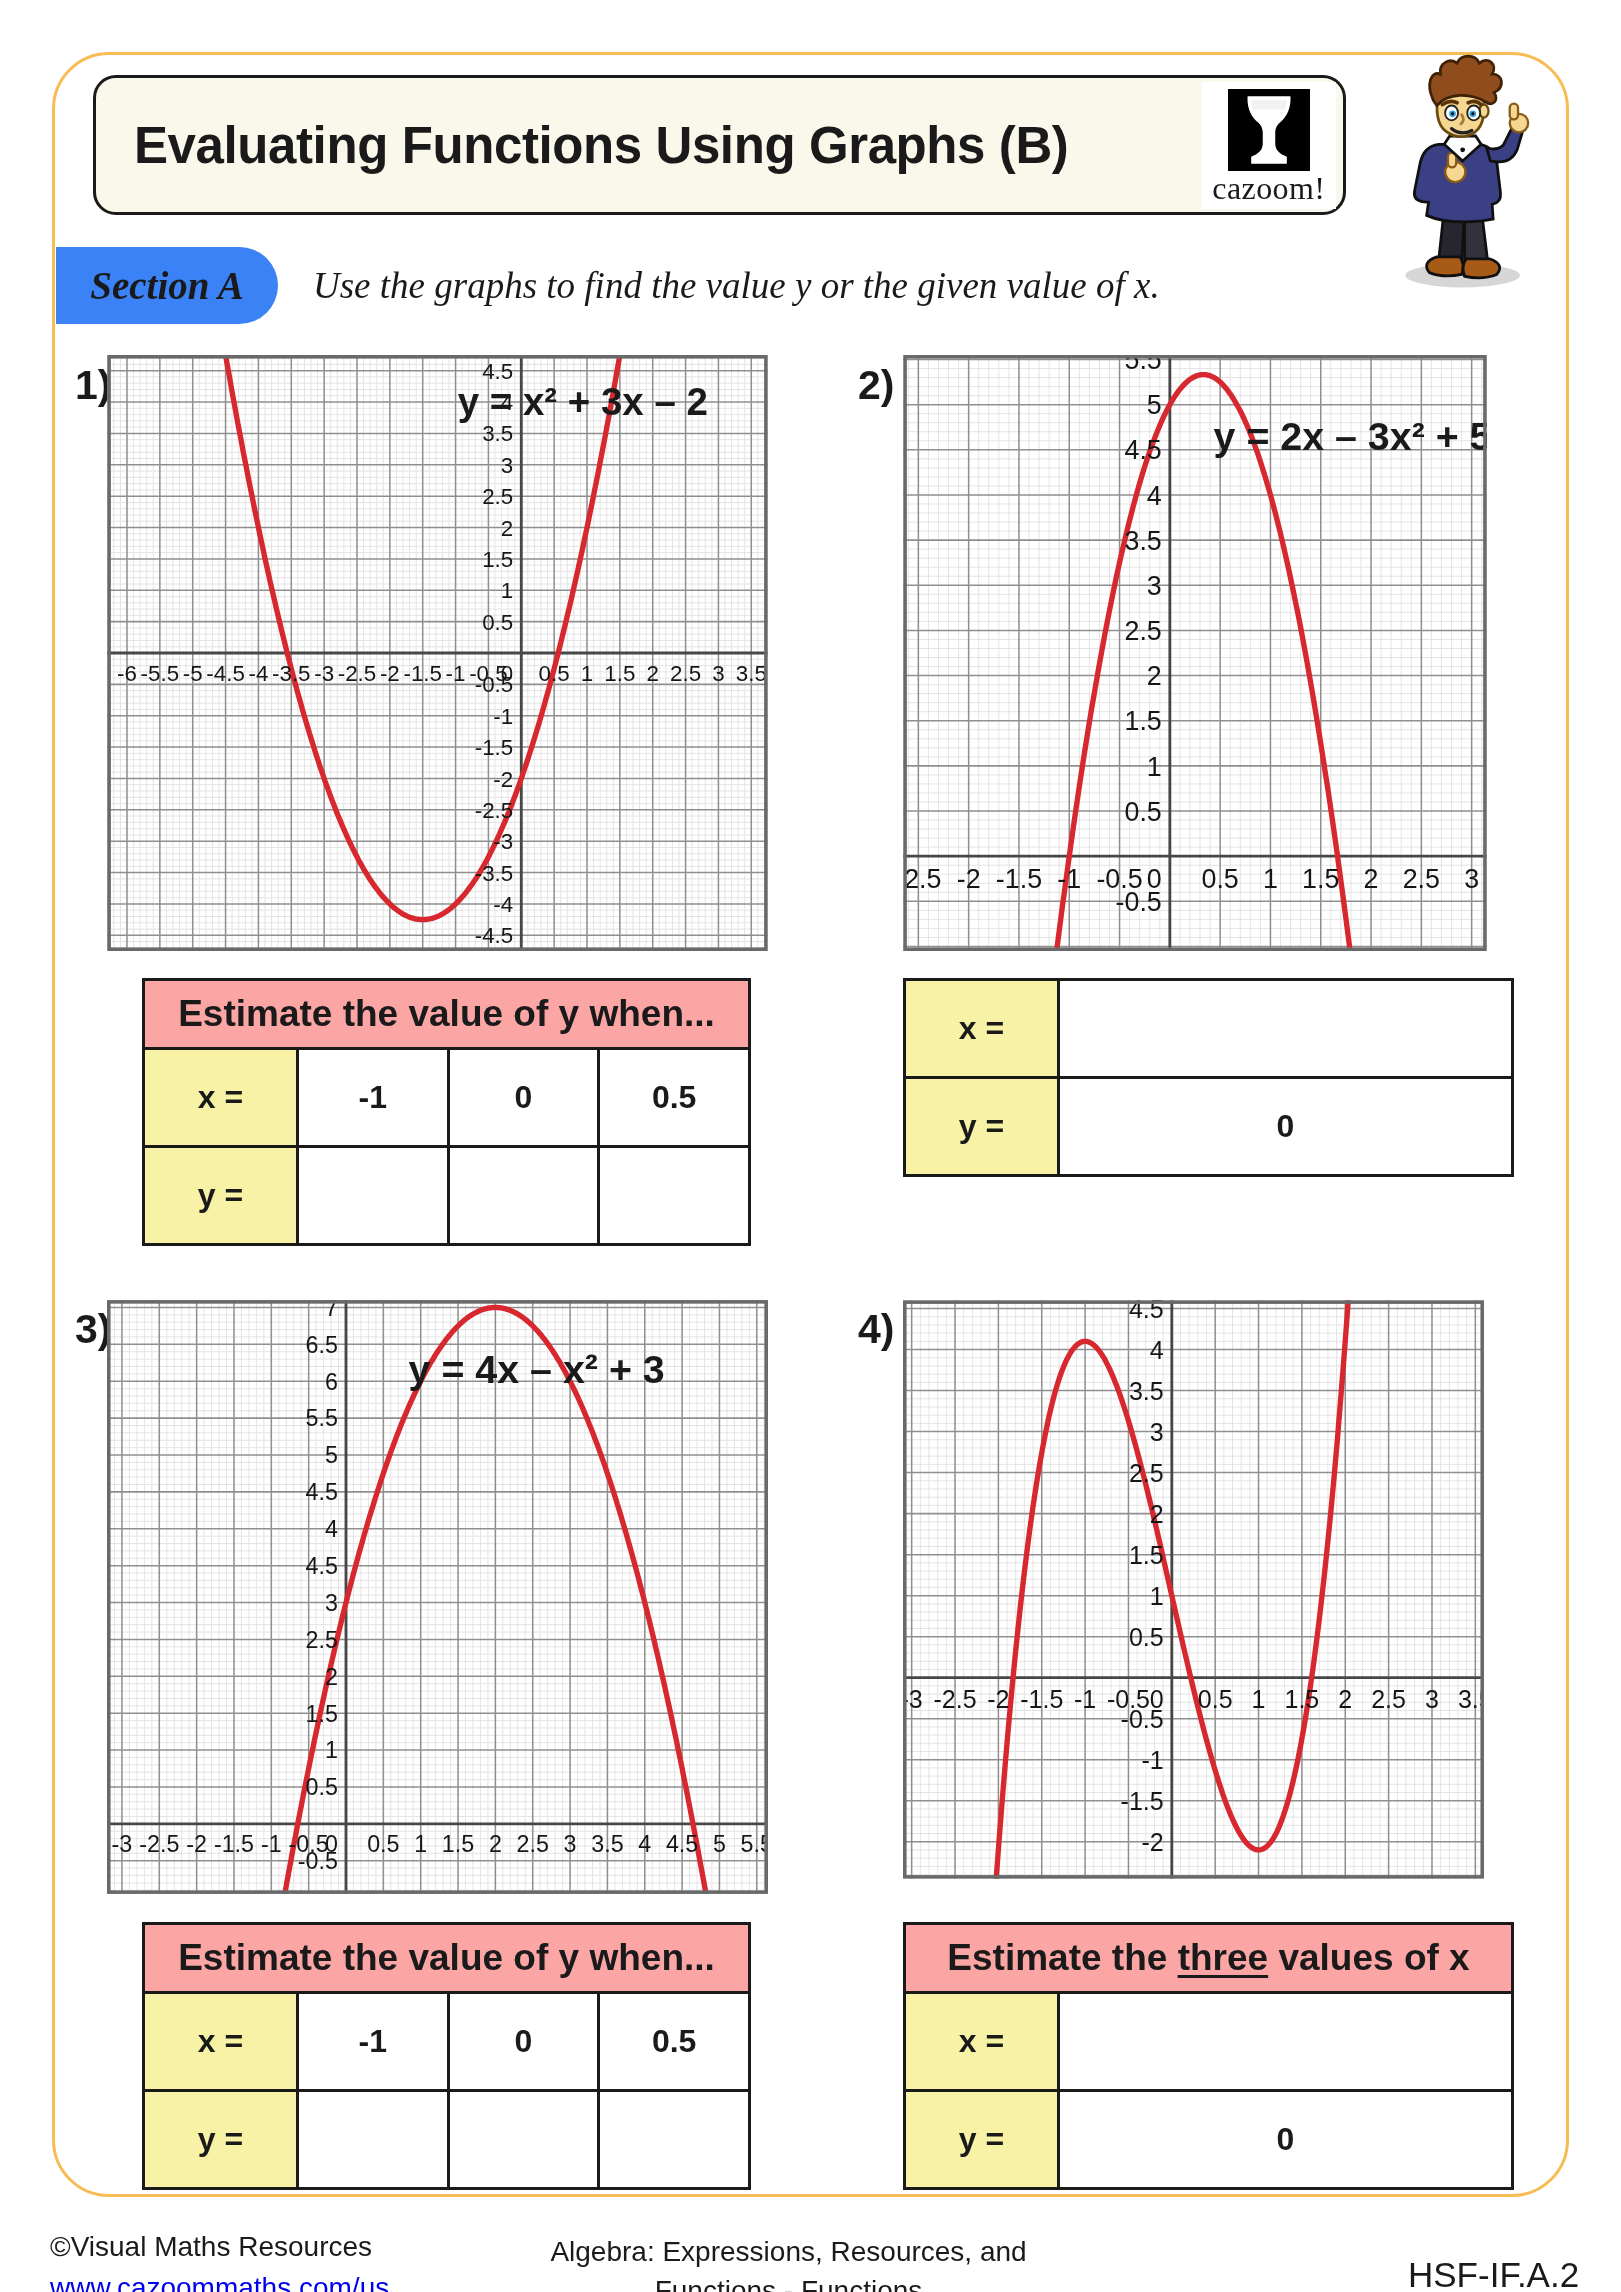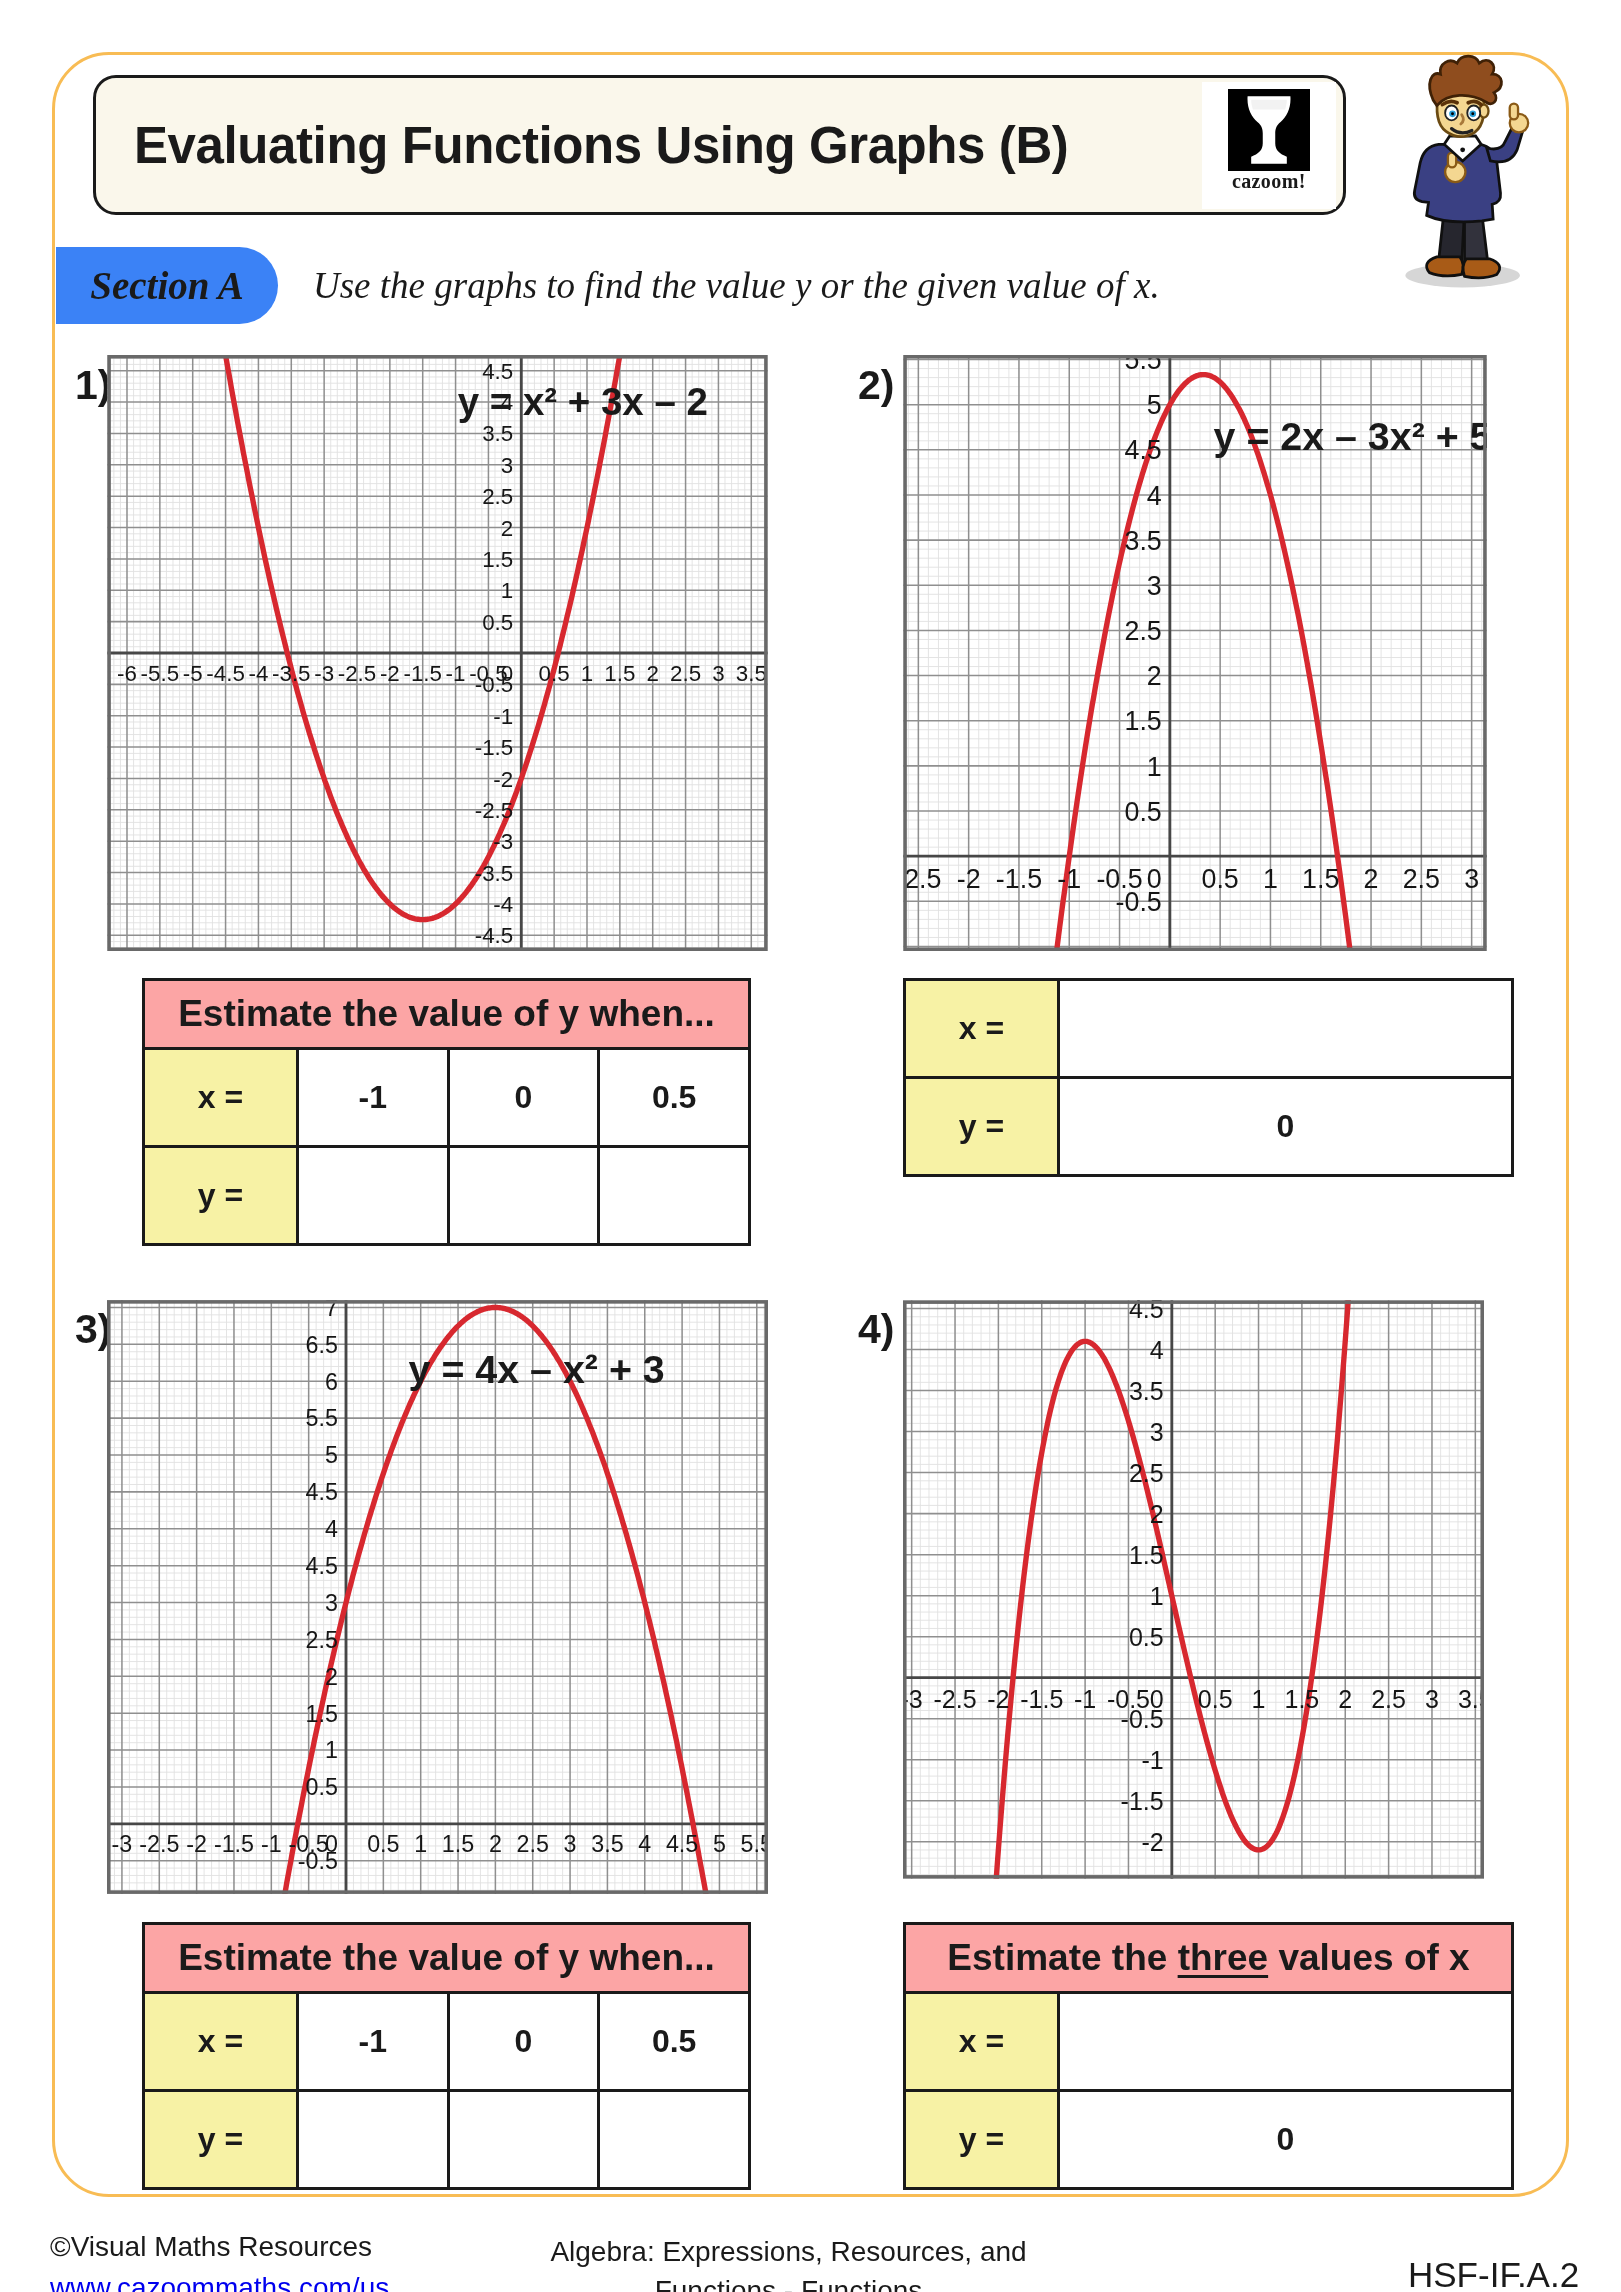--- a/index.html
+++ b/index.html
@@ -19,21 +19,21 @@
   .title-box h1{
     position:absolute;left:38px;top:50%;transform:translateY(-50%);
     margin:0;font-size:51px;font-weight:bold;letter-spacing:-0.4px;white-space:nowrap;
   }
   .logo-panel{
     position:absolute;right:7.2px;top:3.6px;width:134px;height:127px;
     background:#ffffff;text-align:center;
   }
   .logo-panel svg{display:block;margin:7.2px auto 0}
   .logo-word{
-    font-family:"Liberation Serif",serif;font-weight:bold;font-size:20px;
+    font-family:"Liberation Serif",serif;font-weight:normal;font-size:32px;
     margin-top:-0.9px;letter-spacing:0.4px;
   }
   .mascot{position:absolute;left:1390px;top:52px;width:149px;height:240px}
   
   .section-pill{
     position:absolute;left:56px;top:247px;width:222px;height:77px;
     background:#3b82f6;border-radius:0 39px 39px 0;
     display:flex;align-items:center;justify-content:center;
   }
   .section-pill span{

